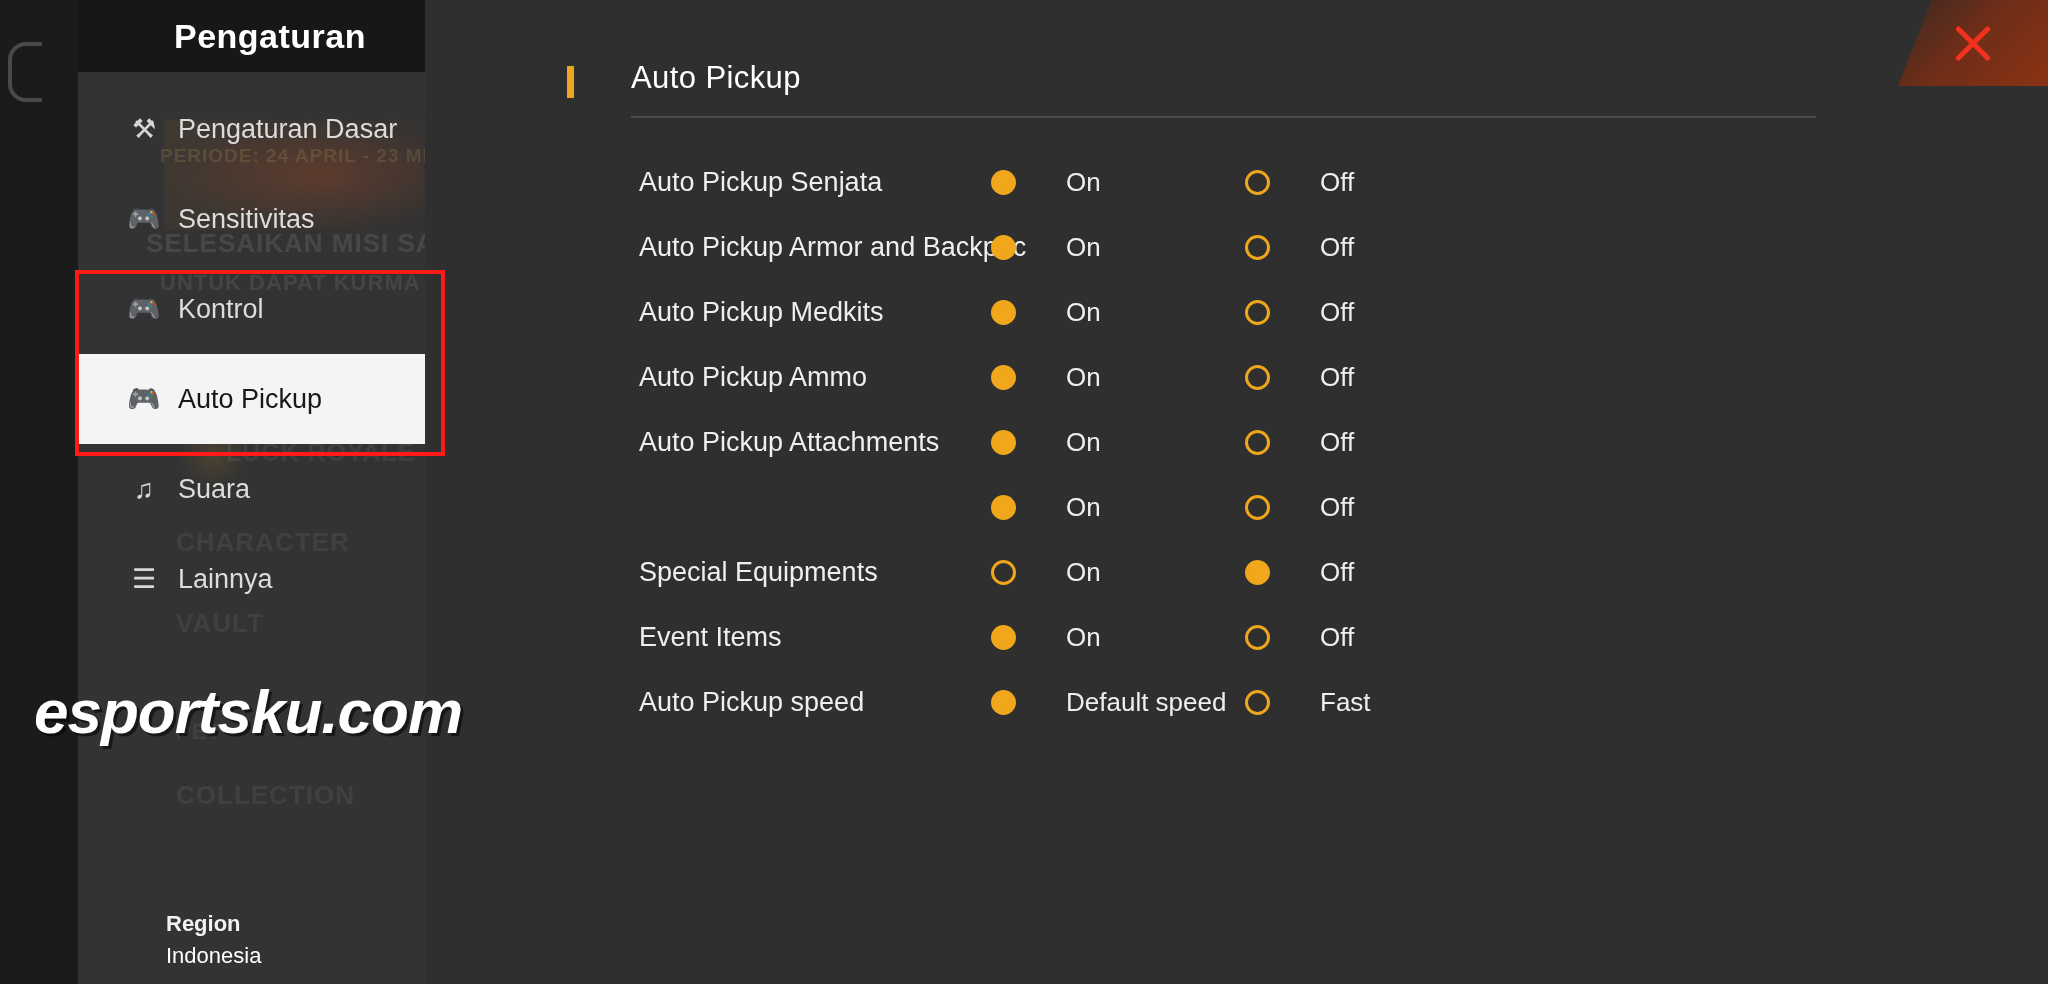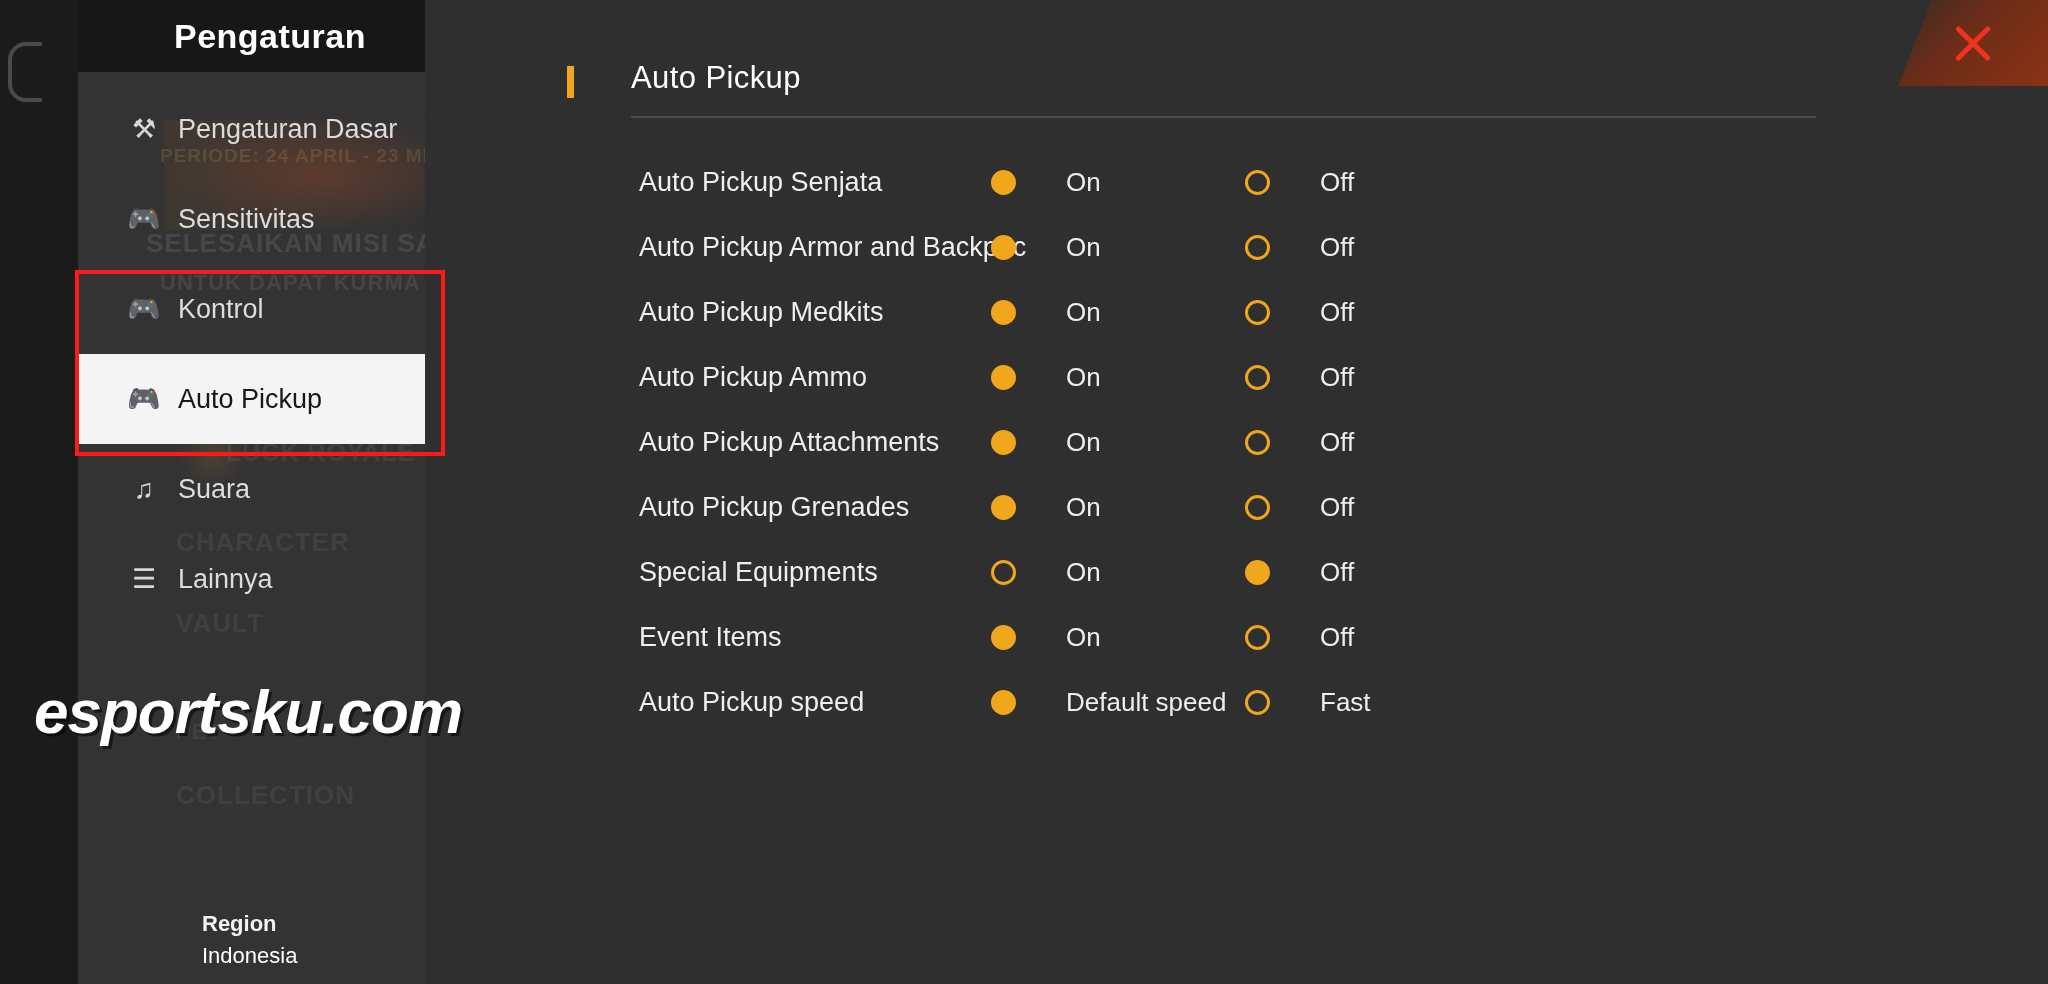--- a/index.html
+++ b/index.html
@@ -119,21 +119,20 @@
     z-index: 40;
   }
 
   .region {
     position: absolute;
     left: 88px; bottom: 12px;
     color: #f2f2f2;
     font-size: 22px;
     line-height: 1.45;
     font-weight: bold;
-    margin-left: 36px;
   }
   .region .r-val { font-weight: normal; color: #ffffff; }
 
   .watermark {
     position: absolute;
     left: 34px; top: 676px;
     color: #ffffff;
     font-size: 62px;
     font-weight: bold;
     font-style: italic;
@@ -347,21 +346,20 @@
           <span class="radio sel"></span>
           <span class="opt-label">On</span>
         </div>
         <div class="opt opt-b">
           <span class="radio"></span>
           <span class="opt-label">Off</span>
         </div>
       </div>
 
       <div class="row">
-        <div class="row-label">Auto Pickup Grenades</div>
         <div class="opt opt-a">
           <span class="radio sel"></span>
           <span class="opt-label">On</span>
         </div>
         <div class="opt opt-b">
           <span class="radio"></span>
           <span class="opt-label">Off</span>
         </div>
       </div>
 

